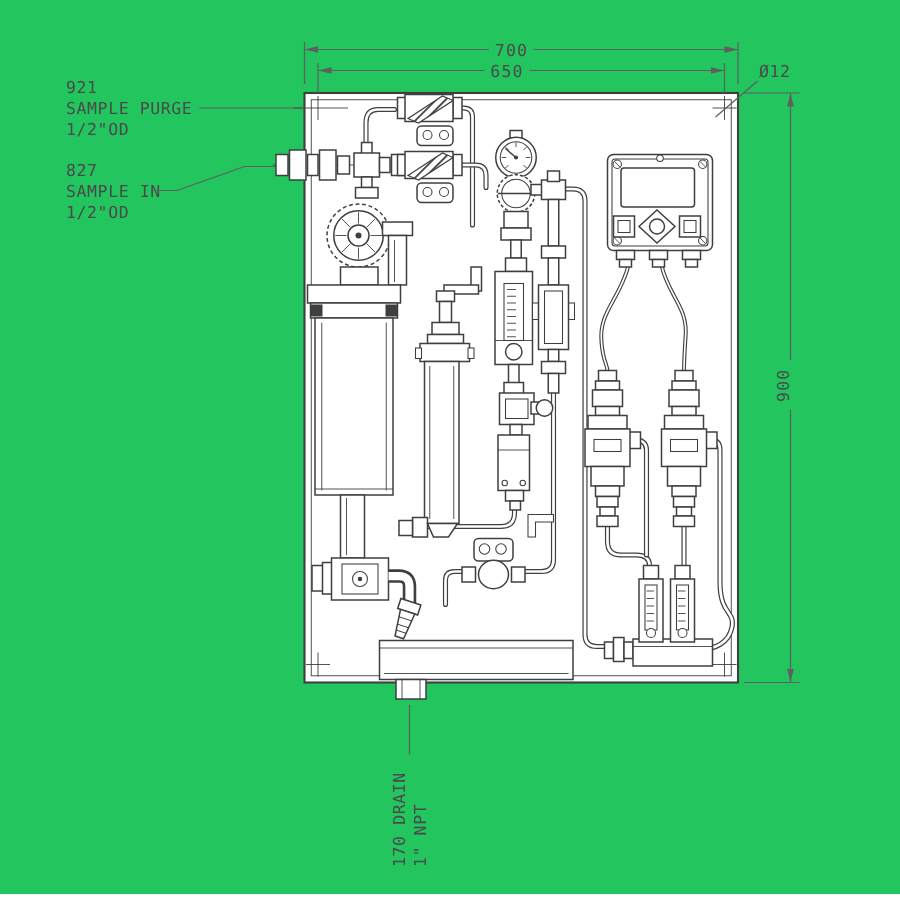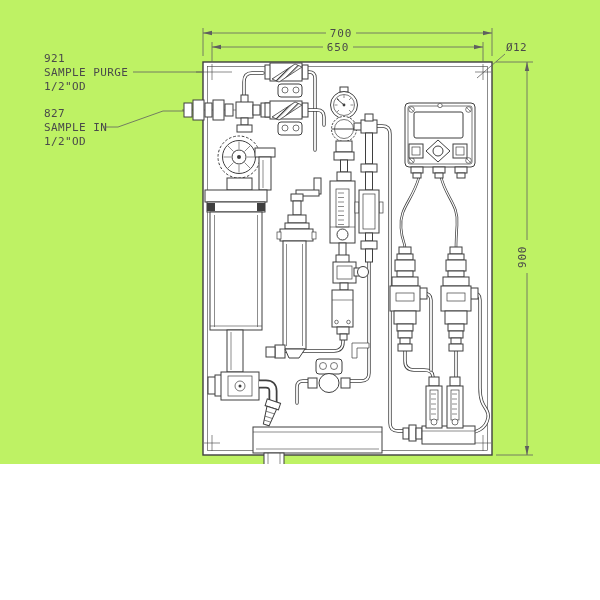--- a/index.html
+++ b/index.html
@@ -1,16 +1,16 @@
 <!DOCTYPE html>
 <html><head>
 <meta charset="utf-8">
 <style>
   html,body{margin:0;padding:0;background:#fff;}
-  #stage{width:600px;height:464px;position:relative;background:#bef264;overflow:hidden;}
+  #stage{width:600px;height:596px;position:relative;background:#22c55e;overflow:hidden;}
   svg{display:block;}
   .ln{stroke:#3f3f3f;fill:none;stroke-width:1;}
   .lnt{stroke:#3f3f3f;fill:none;stroke-width:.6;}
   .fw{fill:#fff;stroke:#3f3f3f;stroke-width:1;}
   .fwt{fill:#fff;stroke:#3f3f3f;stroke-width:.7;}
   .fd{fill:#3f3f3f;stroke:none;}
   .dim{stroke:#5f5f5f;stroke-width:.8;fill:none;}
   .arr{fill:#5f5f5f;stroke:none;}
   .tubo{stroke:#3f3f3f;stroke-width:3.4;fill:none;stroke-linecap:round;}
   .tubi{stroke:#fff;stroke-width:1.8;fill:none;stroke-linecap:round;}

